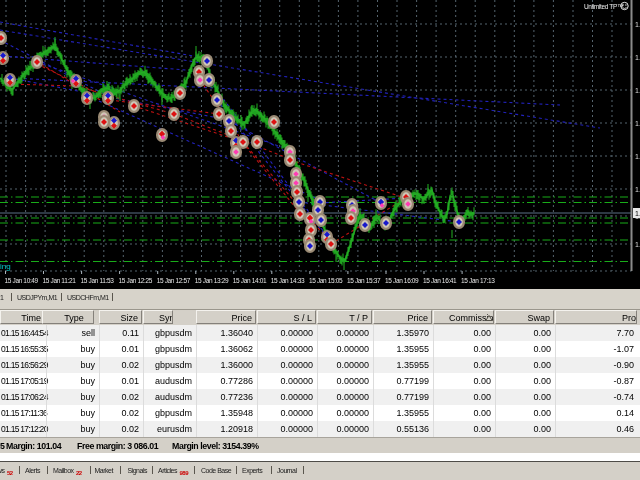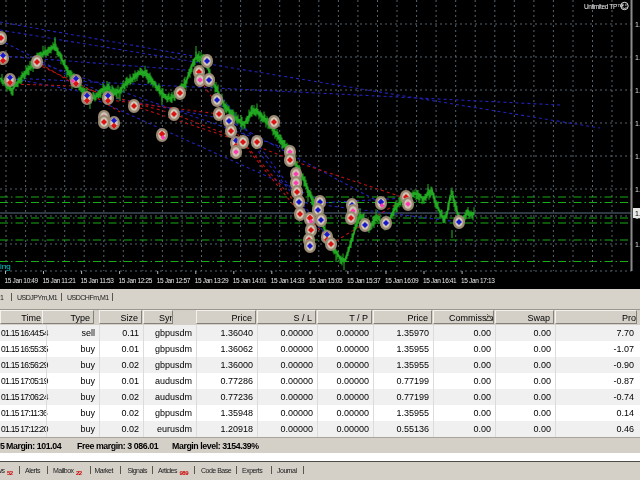--- a/index.html
+++ b/index.html
@@ -272,21 +272,21 @@
 <div id="tabbar">
 <span style="left:0px;">1</span>
     <i class="sep" style="left:11px;"></i>
 <span style="left:17px;">USDJPYm,M1</span>
     <i class="sep" style="left:61px;"></i>
 <span style="left:67px;">USDCHFm,M1</span>
     <i class="sep" style="left:112px;"></i>
 </div>
 <div id="thead">
     <div class="hc" style="left:0px;width:45px;">Time</div>
-    <div class="hc" style="left:42px;width:52px;">Type</div>
+    <div class="hc" style="left:42px;width:52px;text-align:center;">Type</div>
     <div class="hc" style="left:99px;width:43px;">Size</div>
     <div class="hc" style="left:143px;width:30px;">Symbol</div>
     <div class="hc" style="left:196px;width:60px;">Price</div>
     <div class="hc" style="left:257px;width:59px;">S / L</div>
     <div class="hc" style="left:317px;width:55px;">T / P</div>
     <div class="hc" style="left:373px;width:59px;">Price</div>
     <div class="hc" style="left:433px;width:61px;">Commission</div>
     <div class="hc" style="left:495px;width:59px;">Swap</div>
     <div class="hc" style="left:555px;width:82px;text-align:left;padding-left:66px;">Profit</div>
 <svg style="position:absolute;left:485px;top:4px;" width="10" height="8">

